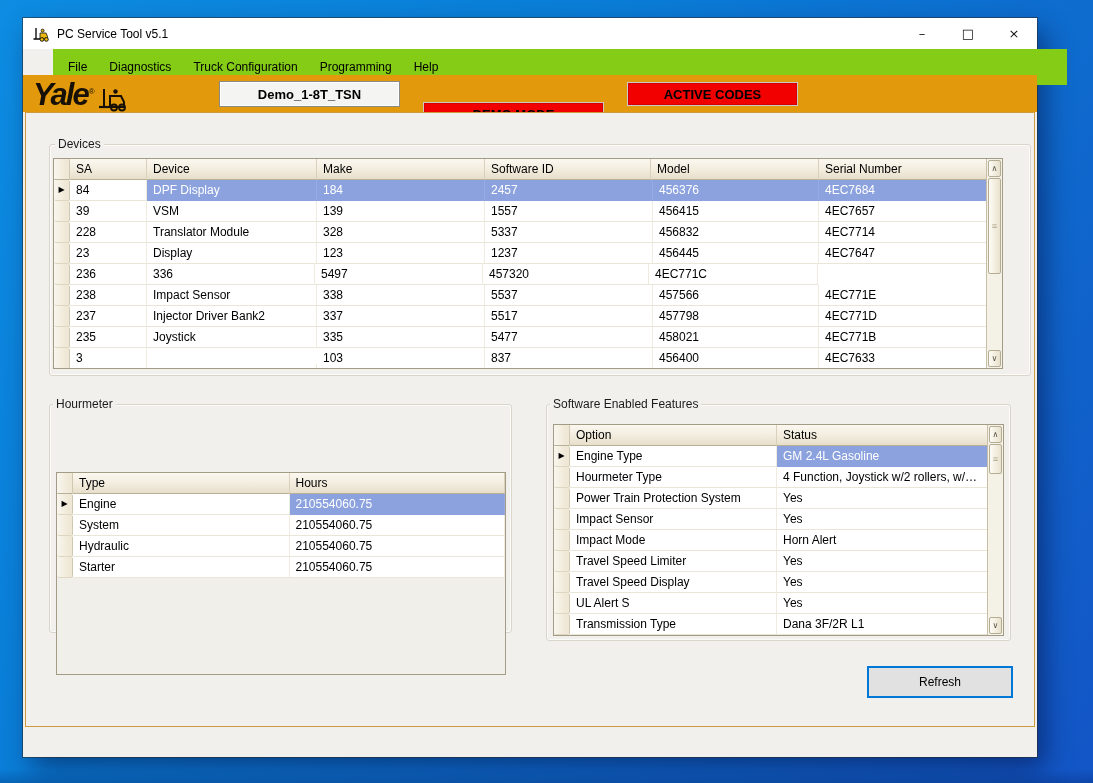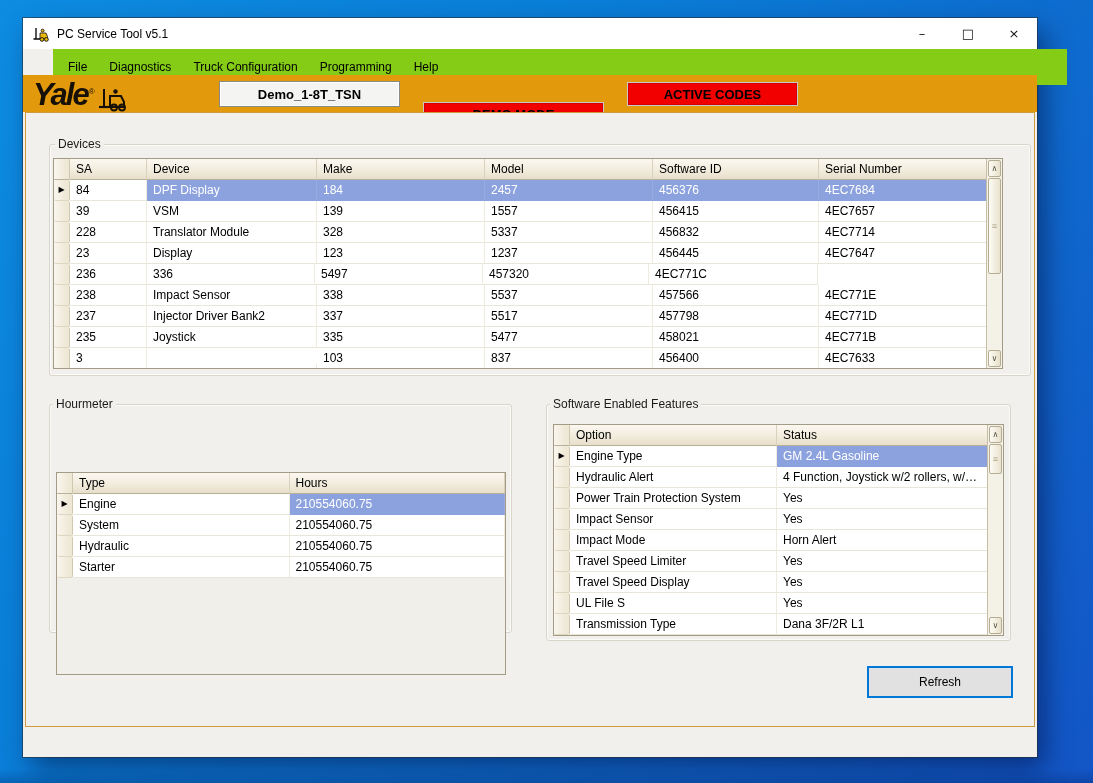--- a/index.html
+++ b/index.html
@@ -143,22 +143,22 @@
     <div class="mainpanel">
 
       <div class="groupbox" style="left:23px; top:31px; width:982px; height:232px;"></div>
       <span class="group-label" style="left:29px; top:24px;">Devices</span>
       <div class="grid" style="left:27px; top:45px; width:950px; height:211px;">
           <div class="g-row g-head">
             <div class="g-sel g-corner" style="width: 16px;"></div>
             <div class="g-hcell" style="width: 77px;">SA</div>
             <div class="g-hcell" style="width: 170px;">Device</div>
             <div class="g-hcell" style="width: 168px;">Make</div>
+            <div class="g-hcell" style="width: 166px;">Software ID</div>
             <div class="g-hcell" style="width: 168px;">Model</div>
-            <div class="g-hcell" style="width: 166px;">Software ID</div>
             <div class="g-hcell" style="width: 169px;">Serial Number</div>
           </div>
           <div class="g-row">
             <div class="g-sel" style="width: 16px;">
               <span class="arrow">▶</span>
             </div>
             <div class="g-cell" style="width: 77px;">84</div>
             <div class="g-cell sel" style="width: 170px;">DPF Display</div>
             <div class="g-cell sel" style="width: 168px;">184</div>
             <div class="g-cell sel" style="width: 168px;">2457</div>
@@ -285,21 +285,21 @@
           </div>
           <div class="g-row">
             <div class="g-sel" style="width: 16px;">
               <span class="arrow">▶</span>
             </div>
             <div class="g-cell" style="width: 207px;">Engine Type</div>
             <div class="g-cell sel" style="width: 211px;">GM 2.4L Gasoline</div>
           </div>
           <div class="g-row">
             <div class="g-sel" style="width: 16px;"></div>
-            <div class="g-cell" style="width: 207px;">Hydraulic Alert</div>
+            <div class="g-cell" style="width: 207px;">Hourmeter Type</div>
             <div class="g-cell" style="width: 211px;">4 Function, Joystick w/2 rollers, w/Aux ...</div>
           </div>
           <div class="g-row">
             <div class="g-sel" style="width: 16px;"></div>
             <div class="g-cell" style="width: 207px;">Power Train Protection System</div>
             <div class="g-cell" style="width: 211px;">Yes</div>
           </div>
           <div class="g-row">
             <div class="g-sel" style="width: 16px;"></div>
             <div class="g-cell" style="width: 207px;">Impact Sensor</div>
@@ -315,21 +315,21 @@
             <div class="g-cell" style="width: 207px;">Travel Speed Limiter</div>
             <div class="g-cell" style="width: 211px;">Yes</div>
           </div>
           <div class="g-row">
             <div class="g-sel" style="width: 16px;"></div>
             <div class="g-cell" style="width: 207px;">Travel Speed Display</div>
             <div class="g-cell" style="width: 211px;">Yes</div>
           </div>
           <div class="g-row">
             <div class="g-sel" style="width: 16px;"></div>
-            <div class="g-cell" style="width: 207px;">UL File S</div>
+            <div class="g-cell" style="width: 207px;">UL Alert S</div>
             <div class="g-cell" style="width: 211px;">Yes</div>
           </div>
           <div class="g-row">
             <div class="g-sel" style="width: 16px;"></div>
             <div class="g-cell" style="width: 207px;">Transmission Type</div>
             <div class="g-cell" style="width: 211px;">Dana 3F/2R L1</div>
           </div>
         <div class="sb">
           <div class="sb-btn sb-up">∧</div>
           <div class="sb-thumb" style="top:19px; height:30px;">≡</div>

